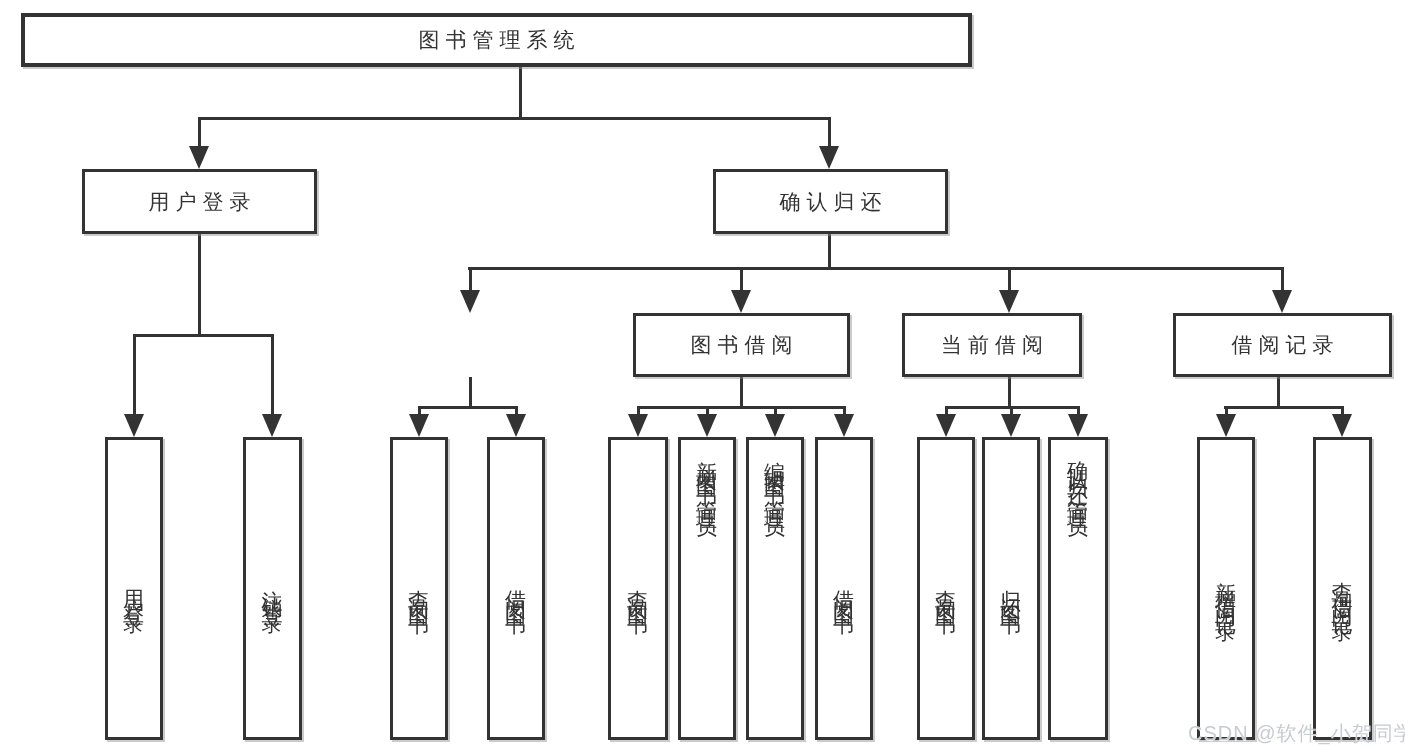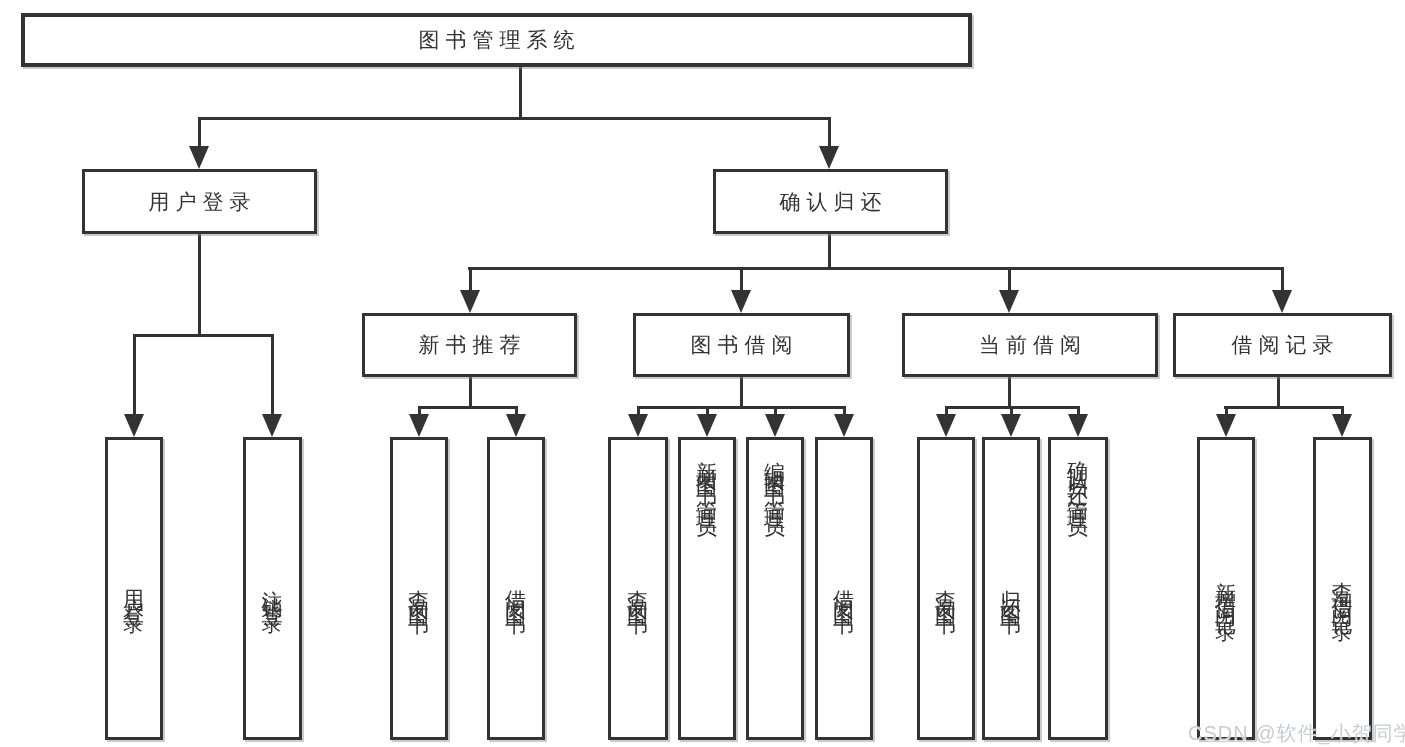--- a/index.html
+++ b/index.html
@@ -131,27 +131,24 @@
     <span class="hlabel">图书管理系统</span>
   </div>
 
   <div class="node" style="left:82px;top:169px;width:235px;height:65px">
     <span class="hlabel">用户登录</span>
   </div>
   <div class="node" style="left:713px;top:169px;width:235px;height:65px">
     <span class="hlabel">确认归还</span>
   </div>
 
-  <div class="node" style="left:362px;top:313px;width:215px;height:64px">
-    <span class="hlabel">新书推荐</span>
-  </div>
   <div class="node" style="left:633px;top:313px;width:217px;height:64px">
     <span class="hlabel">图书借阅</span>
   </div>
-  <div class="node" style="left:902px;top:313px;width:256px;height:64px">
+  <div class="node" style="left:902px;top:313px;width:180px;height:64px">
     <span class="hlabel">当前借阅</span>
   </div>
   <div class="node" style="left:1173px;top:313px;width:219px;height:64px">
     <span class="hlabel">借阅记录</span>
   </div>
 
   <div class="node leaf" style="left:105px;top:437px;width:58px;height:303px">
     <span class="vlabel">用户登录</span>
   </div>
   <div class="node leaf" style="left:243px;top:437px;width:59px;height:303px">

